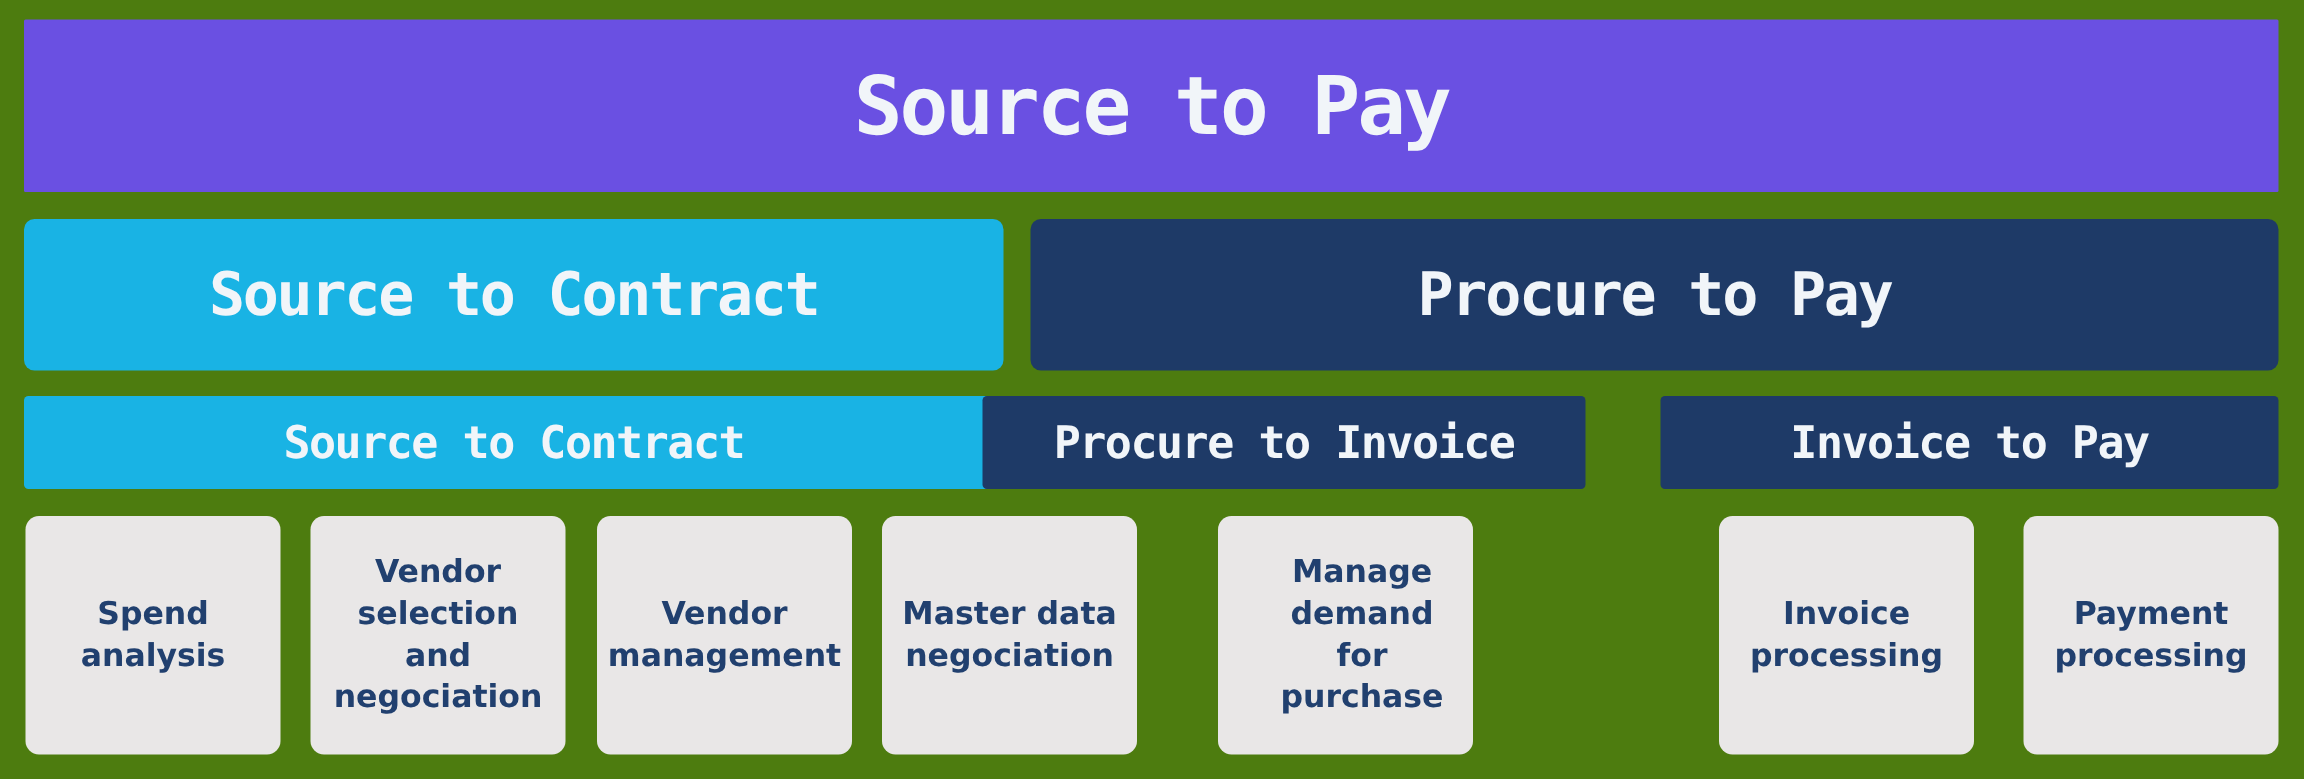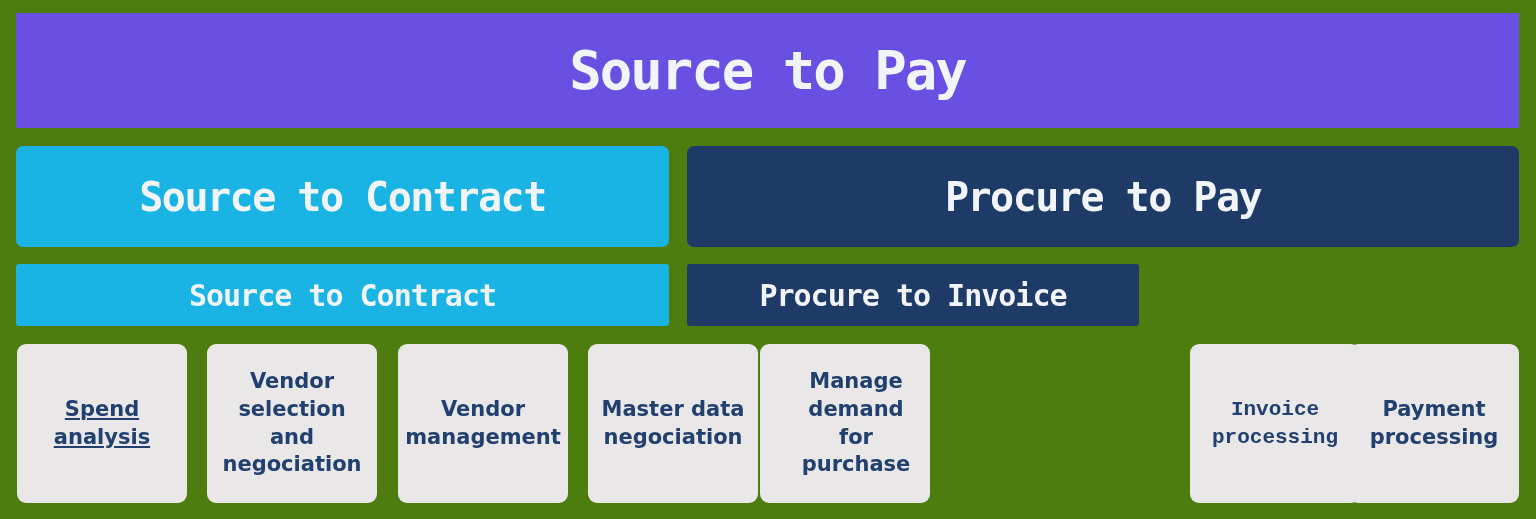--- a/index.html
+++ b/index.html
@@ -42,41 +42,41 @@
   }
   .lvl2.left  { left: 16px;  width: 653px; background: #19B3E4; }
   .lvl2.right { left: 687px; width: 832px; background: #1E3A67; }
   .lvl3 {
     top: 264px; height: 62px;
     border-radius: 3px;
     font-size: 30px;
     letter-spacing: -1px;
   }
   .lvl3.a { left: 16px;   width: 653px; background: #19B3E4; }
-  .lvl3.b { left: 687px;  width: 452px; background: #1E3A67; }
+  .lvl3.b { left: 655px;  width: 402px; background: #1E3A67; }
   .lvl3.c { left: 1107px; width: 412px; background: #1E3A67; }
   .lvl4 {
     top: 344px; height: 159px; width: 170px;
     background: #E9E7E7;
     border-radius: 9px;
     font-family: "DejaVu Sans", "Liberation Sans", sans-serif;
     font-weight: bold;
     font-size: 21px;
     line-height: 1.32;
     color: #21406F;
     white-space: pre-line;
     padding: 0 10px;
   }
-  .lvl4.p0 { left: 17px; text-decoration: underline; }
+  .lvl4.p0 { left: 17px; }
   .lvl4.p1 { left: 207px; }
   .lvl4.p2 { left: 398px; }
   .lvl4.p3 { left: 588px; }
-  .lvl4.p4 { left: 760px; padding-left: 32px; }
+  .lvl4.p4 { left: 812px; padding-left: 32px; }
   .lvl4.p5 { left: 968px; }
-  .lvl4.p6 { left: 1190px; font-family: Liberation Mono, monospace; }
+  .lvl4.p6 { left: 1146px; }
   .lvl4.p7 { left: 1349px; text-align: center; }
 </style>
 </head>
 <body>
 
 <div class="canvas">
 
   <div class="box hdr-font lvl1">
     <span>Source to Pay</span>
   </div>
@@ -86,20 +86,23 @@
   </div>
   <div class="box hdr-font lvl2 right">
     <span>Procure to Pay</span>
   </div>
 
   <div class="box hdr-font lvl3 a">
     <span>Source to Contract</span>
   </div>
   <div class="box hdr-font lvl3 b">
     <span>Procure to Invoice</span>
+  </div>
+  <div class="box hdr-font lvl3 c">
+    <span>Invoice to Pay</span>
   </div>
 
   <div class="box lvl4 p0">
     <span>Spend
 analysis</span>
   </div>
   <div class="box lvl4 p1">
     <span>Vendor
 selection and
 negociation</span>

